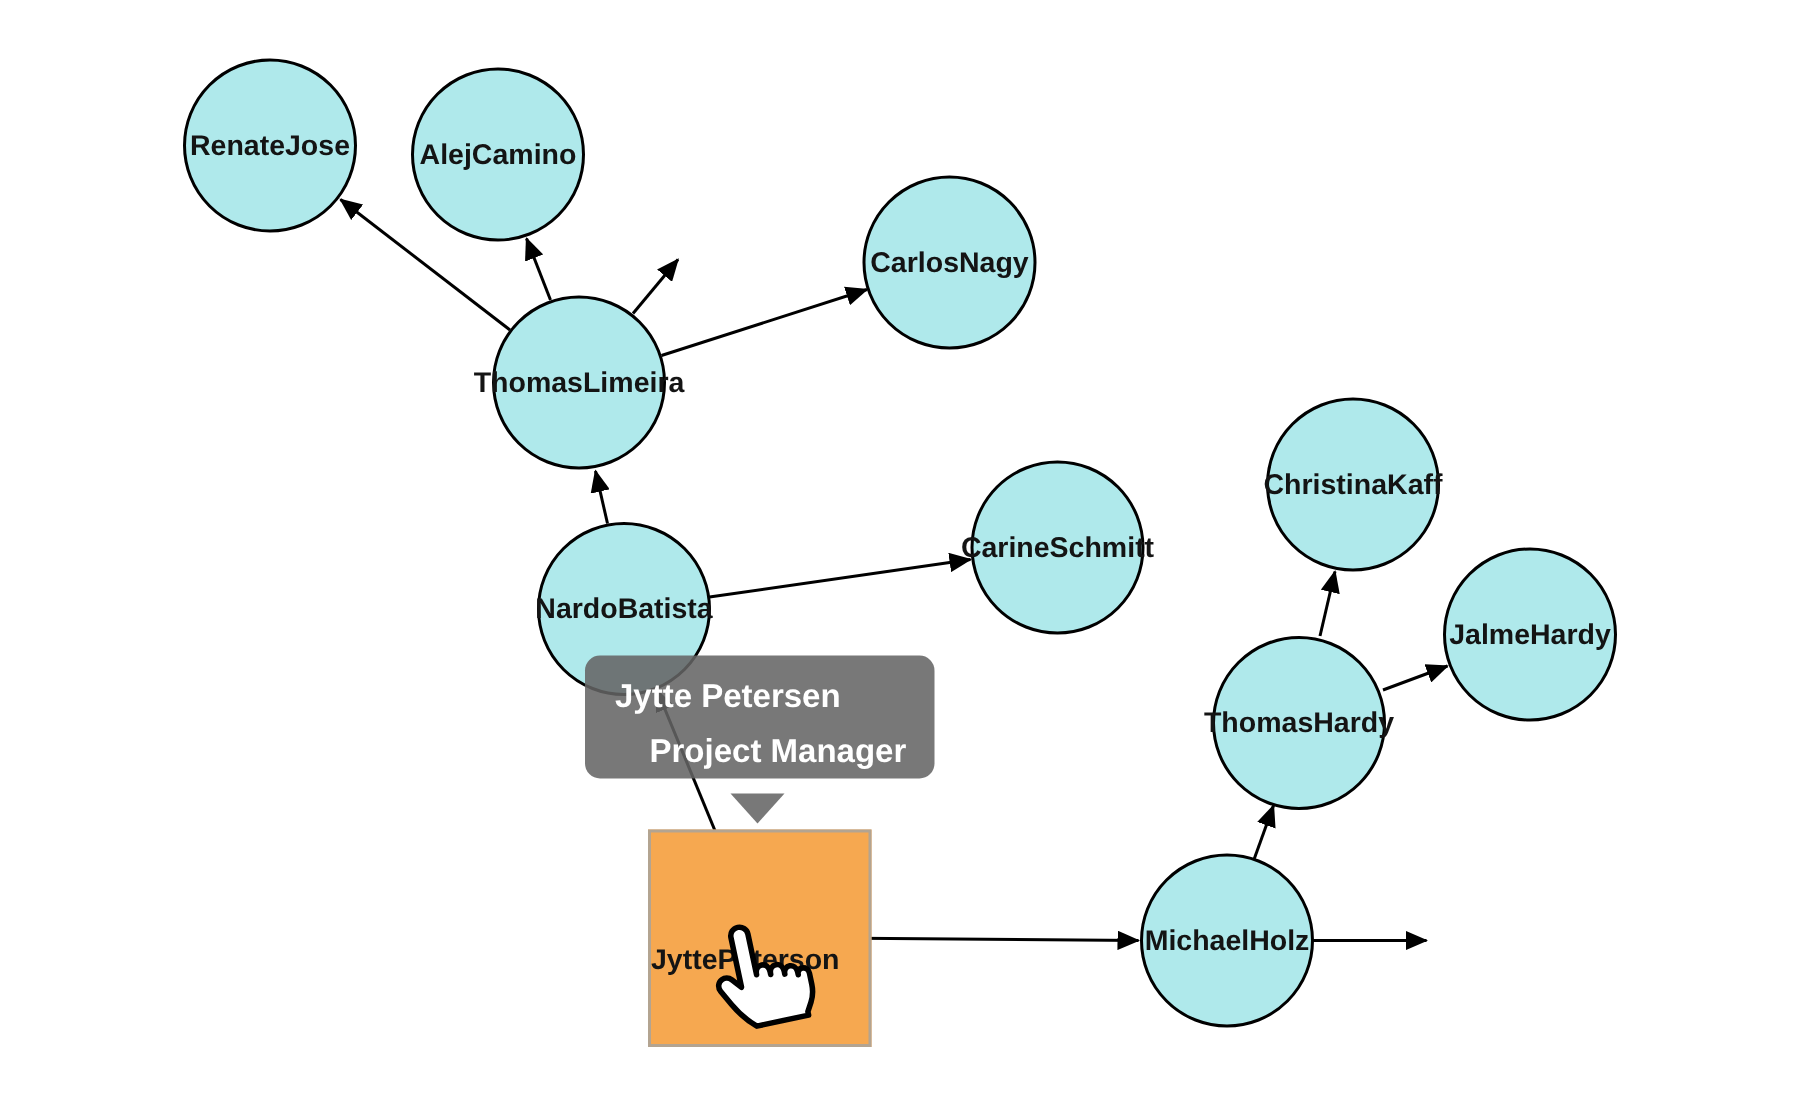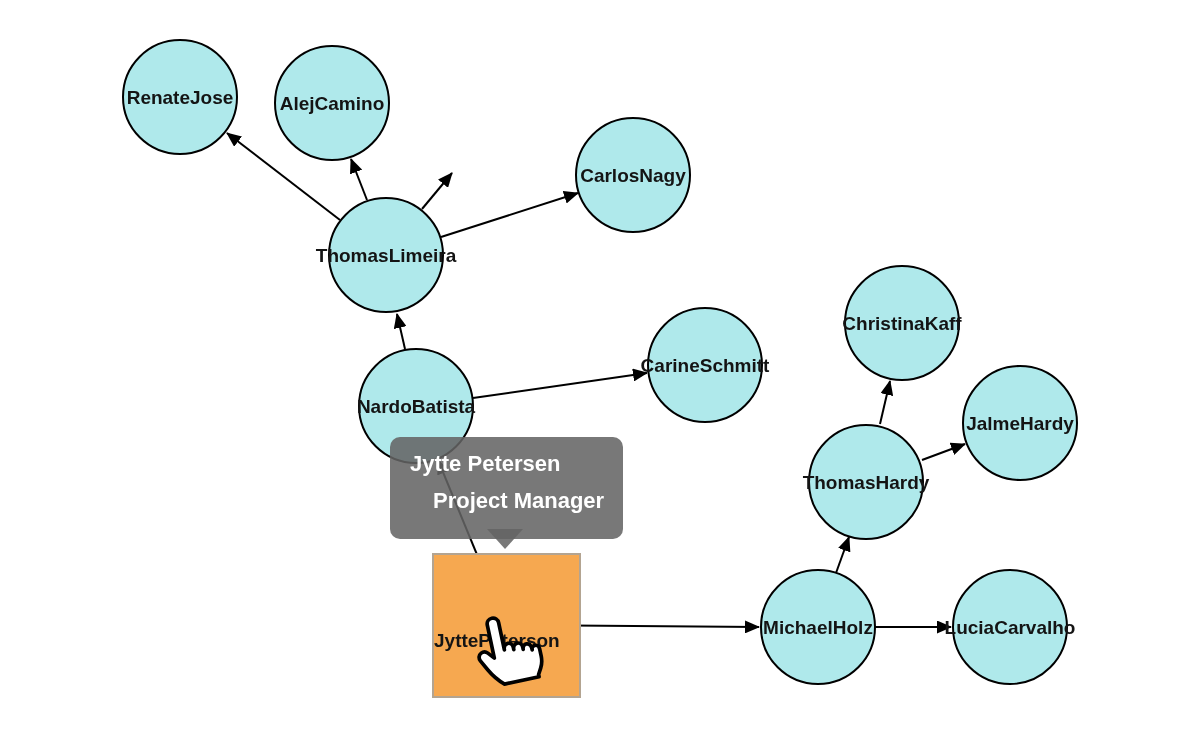--- a/index.html
+++ b/index.html
@@ -16,21 +16,21 @@
     z-index:2;cursor:pointer;
   }
   .box-node{
     position:absolute;left:432px;top:553px;width:149px;height:145px;
     background:#f6a850;border:2px solid #b3a491;box-sizing:border-box;
     display:flex;align-items:center;padding-top:31px;
     text-align:center;font-size:19px;font-weight:600;color:#141414;line-height:24px;
     z-index:2;cursor:pointer;
   }
   .tooltip{
-    position:absolute;left:390px;top:437px;width:233px;height:102px;
+    position:absolute;left:390px;top:437px;width:233px;height:82px;
     background:rgba(100,100,100,0.87);border-radius:10px;box-sizing:border-box;
     color:#fff;font-size:22px;font-weight:600;line-height:37px;
     padding:8px 0 0 20px;z-index:3;
   }
   .tooltip .line2{padding-left:7px;margin-left:16px;}
   .tooltip-pointer{
     position:absolute;left:487px;top:529px;width:0;height:0;
     border-left:18px solid transparent;border-right:18px solid transparent;
     border-top:20px solid rgba(100,100,100,0.87);z-index:3;
   }
@@ -96,24 +96,20 @@
     <span>Hardy</span>
   </div>
   <div class="node" style="left:808px;top:424px">
     <span>Thomas</span>
     <span>Hardy</span>
   </div>
   <div class="node" style="left:760px;top:569px">
     <span>Michael</span>
     <span>Holz</span>
   </div>
-  <div class="node" style="left:952px;top:569px">
-    <span>Lucia</span>
-    <span>Carvalho</span>
-  </div>
 
   <div class="box-node">
     <span>Jytte</span>
     <span>Peterson</span>
   </div>
 
   <div class="tooltip">
     <div class="line1">Jytte Petersen</div>
     <div class="line2">Project Manager</div>
   </div>

